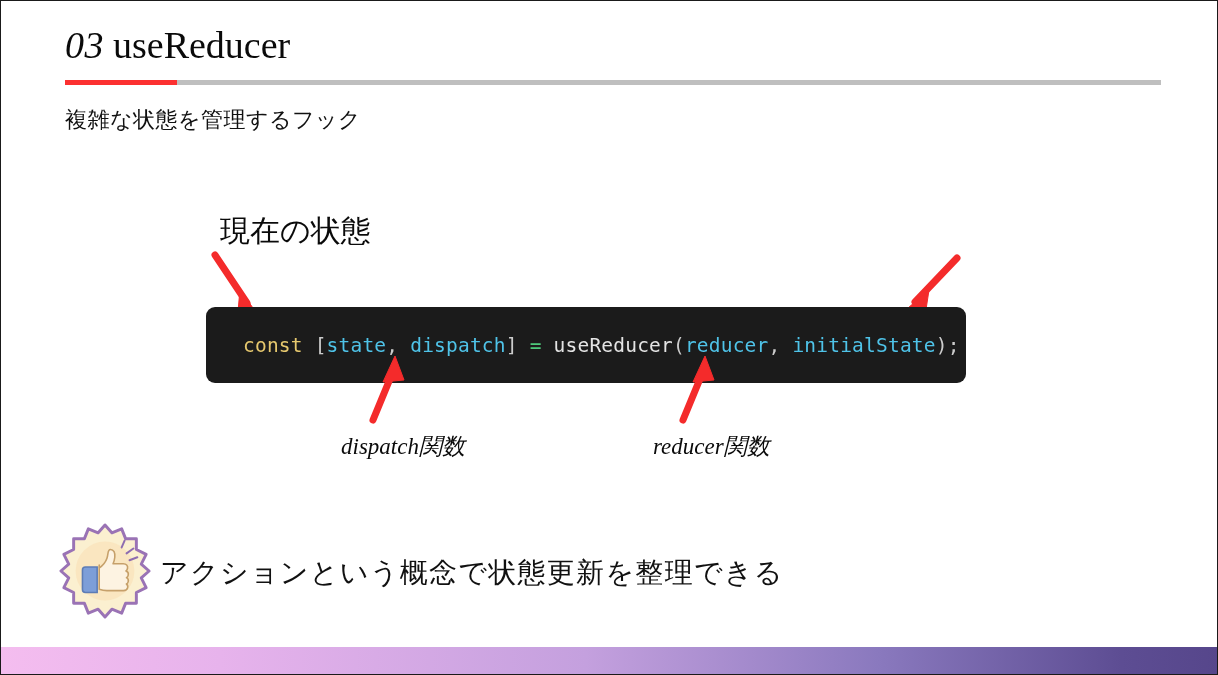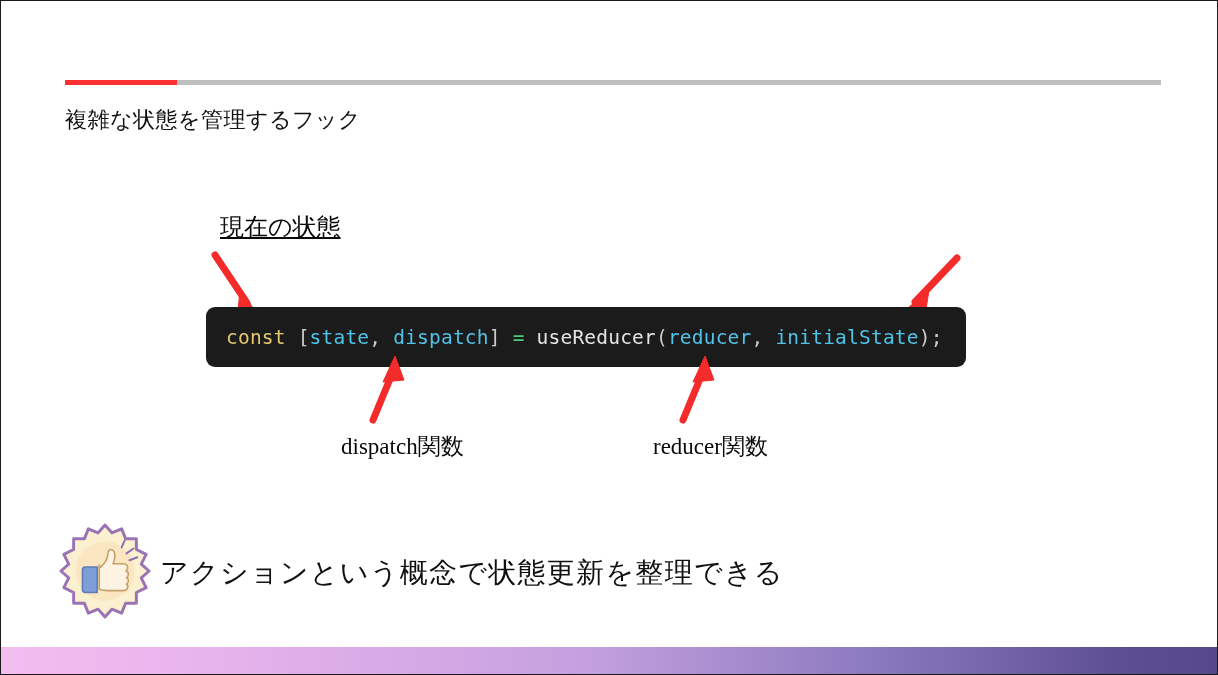--- a/index.html
+++ b/index.html
@@ -75,25 +75,25 @@
     white-space: nowrap;
   }
 
   
   .callout {
     position: absolute;
     color: #0a0a0a;
     white-space: nowrap;
   }
   .callout-top {
-    font-size: 24px;
-    text-decoration: underline;
+    font-size: 30px;
   }
   .callout-bottom {
     font-size: 23px;
+    font-style: italic;
   }
   .callout-cur-state { left: 219px; top: 210px; }
   .callout-initial   { left: 888px; top: 208px; }
   .callout-dispatch  { left: 340px; top: 430px; }
   .callout-reducer   { left: 652px; top: 430px; }
 
   
   .arrow {
     position: absolute;
     pointer-events: none;
@@ -102,27 +102,27 @@
   .arrow-initial    { left: 880px; top: 253px; }
   .arrow-dispatch   { left: 360px; top: 355px; }
   .arrow-reducer    { left: 670px; top: 355px; }
 
   
   .code-block {
     position: absolute;
     left: 205px;
     top: 306px;
     width: 760px;
-    height: 60px;
+    height: 76px;
     background: #1b1b1b;
     border-radius: 9px;
     display: flex;
     align-items: center;
     box-sizing: border-box;
-    padding-left: 20px;
+    padding-left: 37px;
   }
   .code-line {
     font-family: "DejaVu Sans Mono", "Liberation Mono", monospace;
     font-size: 19.5px;
     letter-spacing: 0.2px;
     white-space: pre;
     color: #d6d6d6;
   }
   .tok-kw    { color: #e6c86e; }
   .tok-var   { color: #4fc3e8; }
@@ -164,20 +164,25 @@
     width: 1218px;
     height: 27px;
     background: linear-gradient(90deg, #f4bdef 0%, #e7b3ec 18%, #c4a0de 48%, #8a79be 72%, #5d4d93 92%, #56468b 100%);
   }
 </style>
 </head>
 <body>
 
 <div class="slide">
 
+  <div class="title-block">
+    <div class="title-line">
+      <span class="title-num">03</span><span class="title-text">useReducer</span>
+    </div>
+  </div>
   <div class="title-rule">
     <div class="title-rule-accent"></div>
   </div>
 
   <div class="subtitle">複雑な状態を管理するフック</div>
 
   <div class="callout callout-top callout-cur-state">現在の状態</div>
   <svg class="arrow arrow-cur-state" width="110" height="70" viewBox="0 0 110 70">
     <g stroke="#f42b2b" fill="#f42b2b">
       <line x1="18" y1="4" x2="50" y2="52" stroke-width="7" stroke-linecap="round"></line>

